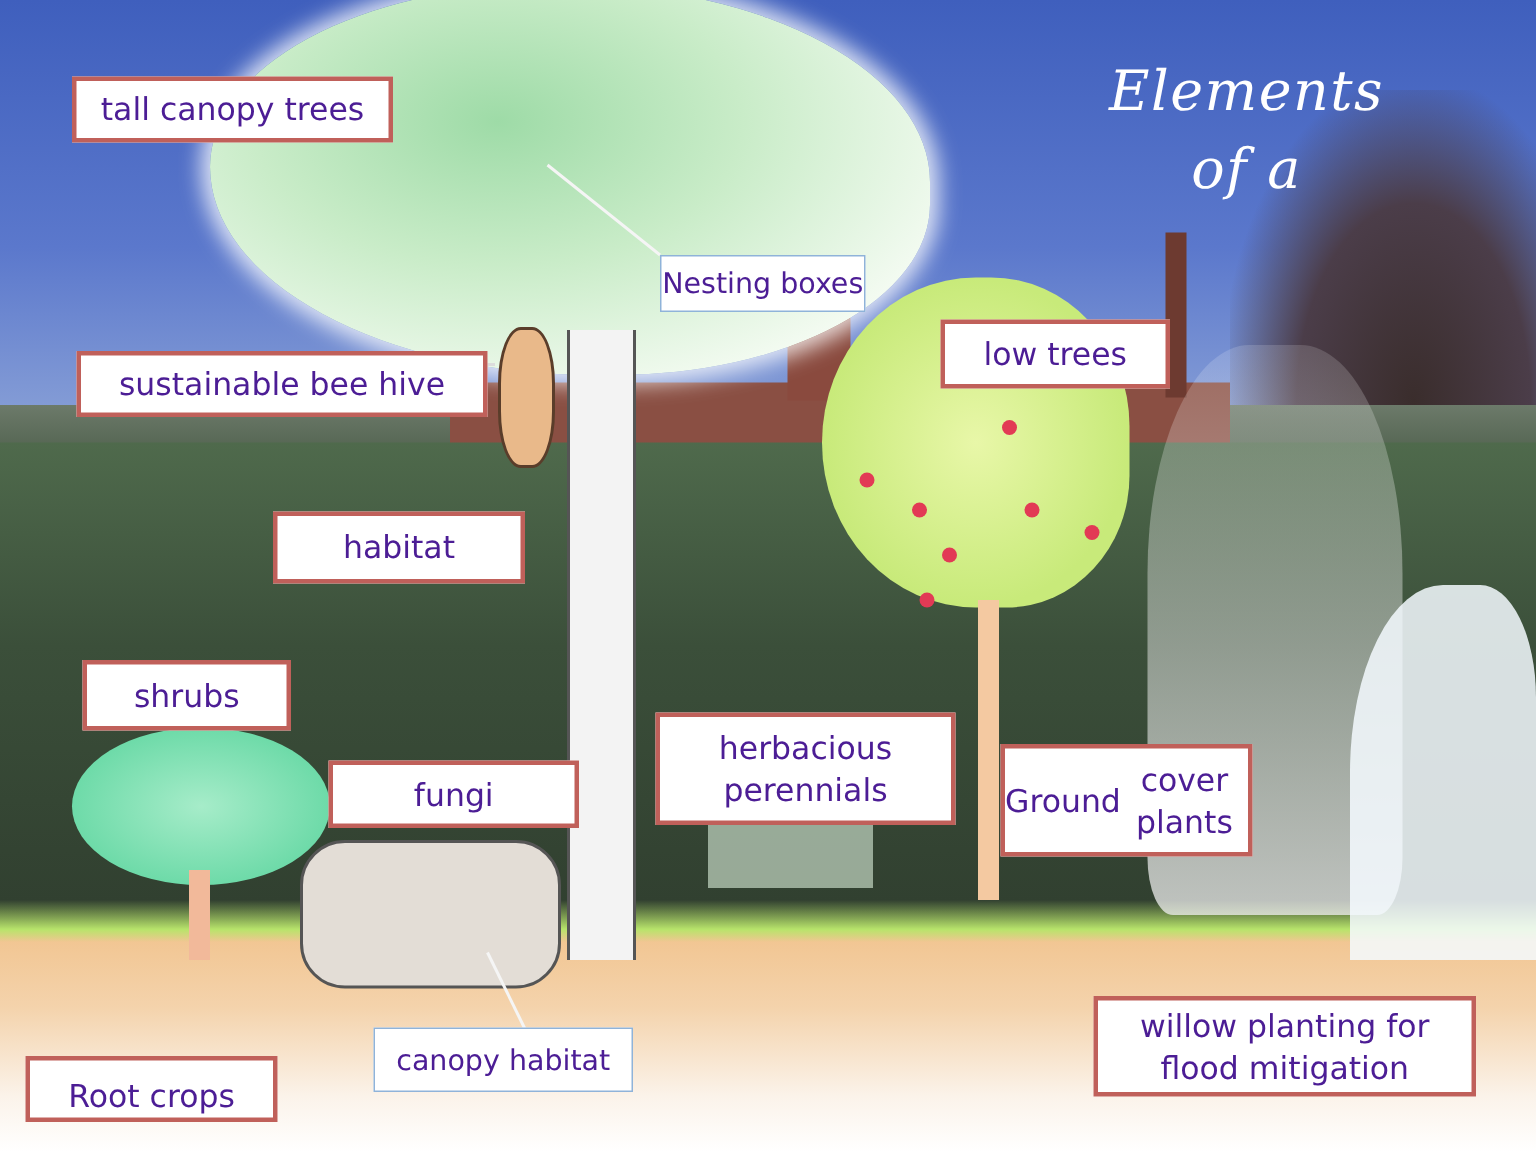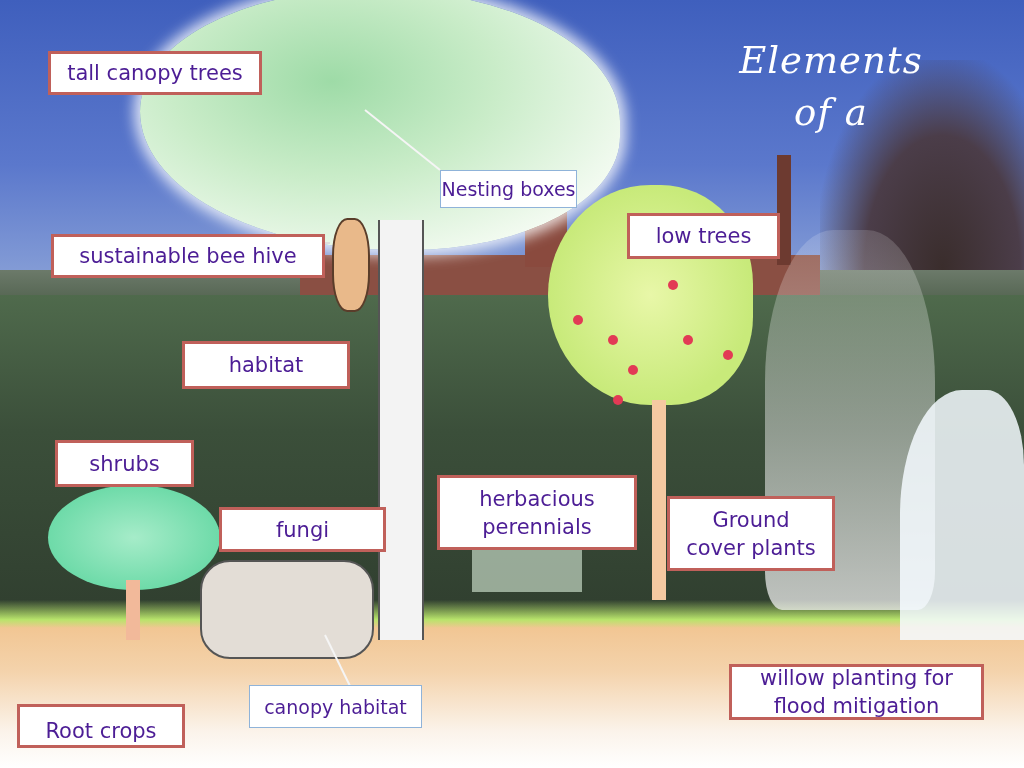--- a/index.html
+++ b/index.html
@@ -102,29 +102,29 @@
 
 <div class="label" style="left:437px;top:439px;width:200px;height:75px;flex-direction:column;margin-top:36px;">
   <span>herbacious</span>
   <span>perennials</span>
 </div>
 
 <div class="label" style="left:219px;top:507px;width:167px;height:45px;">
   <span>fungi</span>
 </div>
 
-<div class="label" style="left:667px;top:496px;width:168px;height:75px;flex-direction:column;">
+<div class="label" style="left:667px;top:496px;width:168px;height:75px;flex-direction:row;">
   <span>Ground</span>
   <span>cover plants</span>
 </div>
 
 <div class="label" style="left:17px;top:704px;width:168px;height:44px;align-items:flex-end;">
   <span>Root crops</span>
 </div>
 
 <div class="label blue" style="left:249px;top:685px;width:173px;height:43px;">
   <span>canopy habitat</span>
 </div>
 
-<div class="label" style="left:729px;top:664px;width:255px;height:56px;flex-direction:column;">
+<div class="label" style="left:729px;top:664px;width:255px;height:67px;flex-direction:column;">
   <span>willow planting for</span>
   <span>flood mitigation</span>
 </div>
 
 </body></html>

